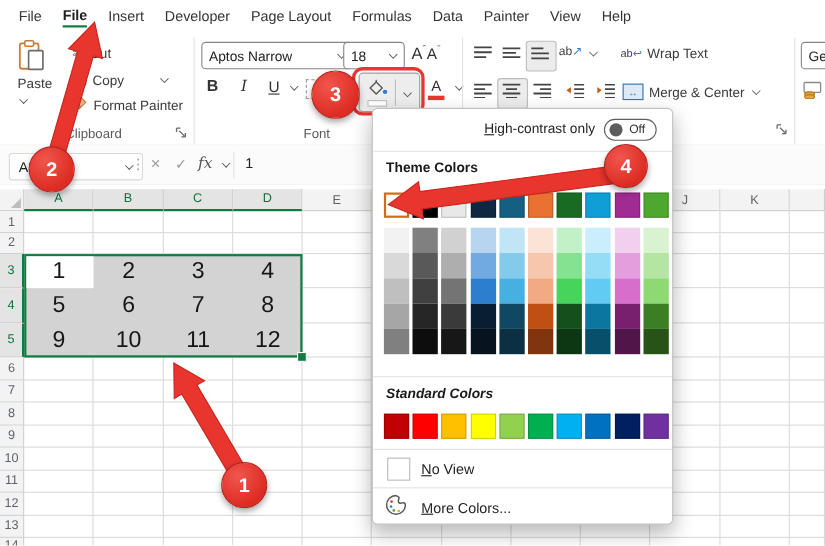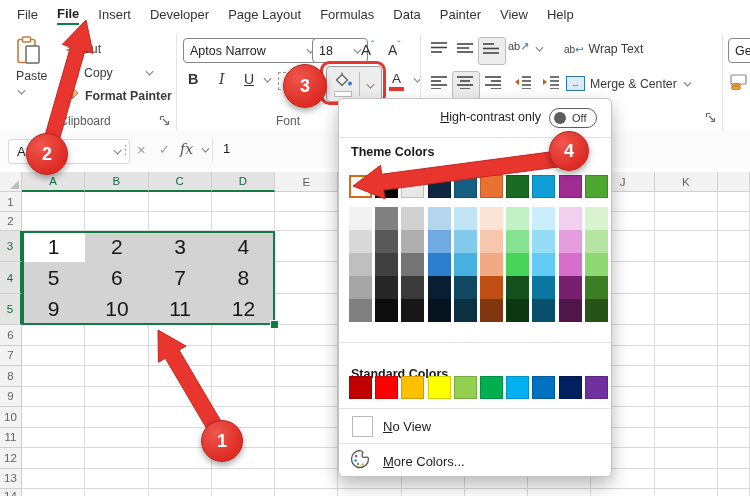--- a/index.html
+++ b/index.html
@@ -102,21 +102,21 @@
     <div class="btn-sm" style="left:66px;top:36px;">
       <span>
         <svg width="13" height="14" viewBox="0 0 13 14">
           <rect x="1" y="1" width="8" height="10" rx="1" fill="#fff" stroke="#777" stroke-width="1.2"></rect>
           <rect x="4" y="3.5" width="8" height="10" rx="1" fill="#fff" stroke="#777" stroke-width="1.2"></rect>
         </svg>
       </span>
       <span>Copy</span>
       <span class="chev" style="margin-left:28px;"></span>
     </div>
-    <div class="btn-sm" style="left:66px;top:59px;font-weight:bold;">
+    <div class="btn-sm" style="left:66px;top:59px;">
       <span>
         <svg width="14" height="14" viewBox="0 0 14 14">
           <path d="M2 8 L8 2 L12 6 L6 12 Z" fill="#F0B27A" stroke="#C77B3A" stroke-width="1"></path>
           <path d="M2 8 L4 6 L8 10 L6 12 Z" fill="#8a8a8a"></path>
         </svg>
       </span>
       <span>Format Painter</span>
     </div>
     <div class="grp-label" style="left:20px;width:130px;">Clipboard</div>
     <span class="launcher" style="left:159px;top:87px;">
@@ -127,21 +127,21 @@
     <div class="vsep" style="left:176px;"></div>
 
     <div class="combo" style="left:183px;top:10px;width:124px;">
       <span>Aptos Narrow</span>
       <span class="chev"></span>
     </div>
     <div class="combo" style="left:312px;top:10px;width:42px;">
       <span>18</span>
       <span class="chev"></span>
     </div>
-    <div class="abs" style="left:361px;top:12px;font-size:15px;color:#333;">
+    <div class="abs" style="left:374px;top:12px;font-size:15px;color:#333;">
       <span>A</span><span style="color:#2b7cd3;font-size:10px;vertical-align:super;">ˆ</span>
     </div>
     <div class="abs" style="left:388px;top:12px;font-size:14px;color:#333;">
       <span>A</span><span style="color:#2b7cd3;font-size:10px;vertical-align:super;">ˇ</span>
     </div>
     <div class="abs" style="left:188px;top:43px;font-weight:700;font-size:14.5px;color:#333;">B</div>
     <div class="abs" style="left:219px;top:43px;font-style:italic;font-family:'DejaVu Serif',serif;font-size:14px;color:#333;">I</div>
     <div class="abs" style="left:244px;top:43px;text-decoration:underline;font-size:14px;color:#333;">U</div>
     <span class="chev abs" style="left:262px;top:50px;"></span>
     <div class="abs" style="left:278px;top:44px;width:16px;height:16px;border:1px dashed #9a9a9a;"></div>
@@ -545,21 +545,21 @@
         <div class="tint" style="background: rgb(23, 23, 23);"></div>
         <div class="tint" style="background: rgb(7, 20, 32);"></div>
         <div class="tint" style="background: rgb(10, 48, 65);"></div>
         <div class="tint" style="background: rgb(128, 53, 14);"></div>
         <div class="tint" style="background: rgb(13, 54, 18);"></div>
         <div class="tint" style="background: rgb(8, 79, 107);"></div>
         <div class="tint" style="background: rgb(80, 21, 73);"></div>
         <div class="tint" style="background: rgb(39, 83, 23);"></div>
       </div>
     <div class="psep" style="top:243px;"></div>
-    <div class="section-label" style="top:268px;">Standard Colors</div>
+    <div class="section-label" style="top:252px;font-style:italic;">Standard Colors</div>
     <div class="swrow" style="top:277px;" id="stdRow">
         <div class="sw" style="background: rgb(192, 0, 0);"></div>
         <div class="sw" style="background: rgb(255, 0, 0);"></div>
         <div class="sw" style="background: rgb(255, 192, 0);"></div>
         <div class="sw" style="background: rgb(255, 255, 0);"></div>
         <div class="sw" style="background: rgb(146, 208, 80);"></div>
         <div class="sw" style="background: rgb(0, 176, 80);"></div>
         <div class="sw" style="background: rgb(0, 176, 240);"></div>
         <div class="sw" style="background: rgb(0, 112, 192);"></div>
         <div class="sw" style="background: rgb(0, 32, 96);"></div>

